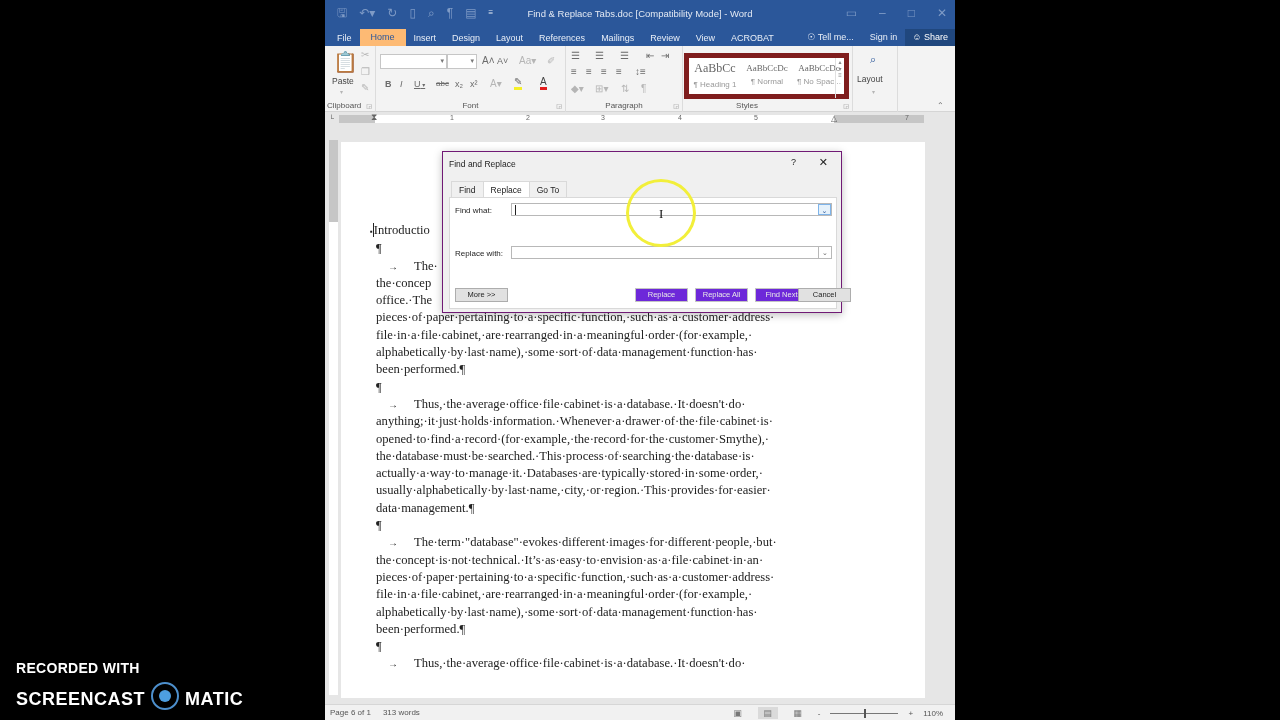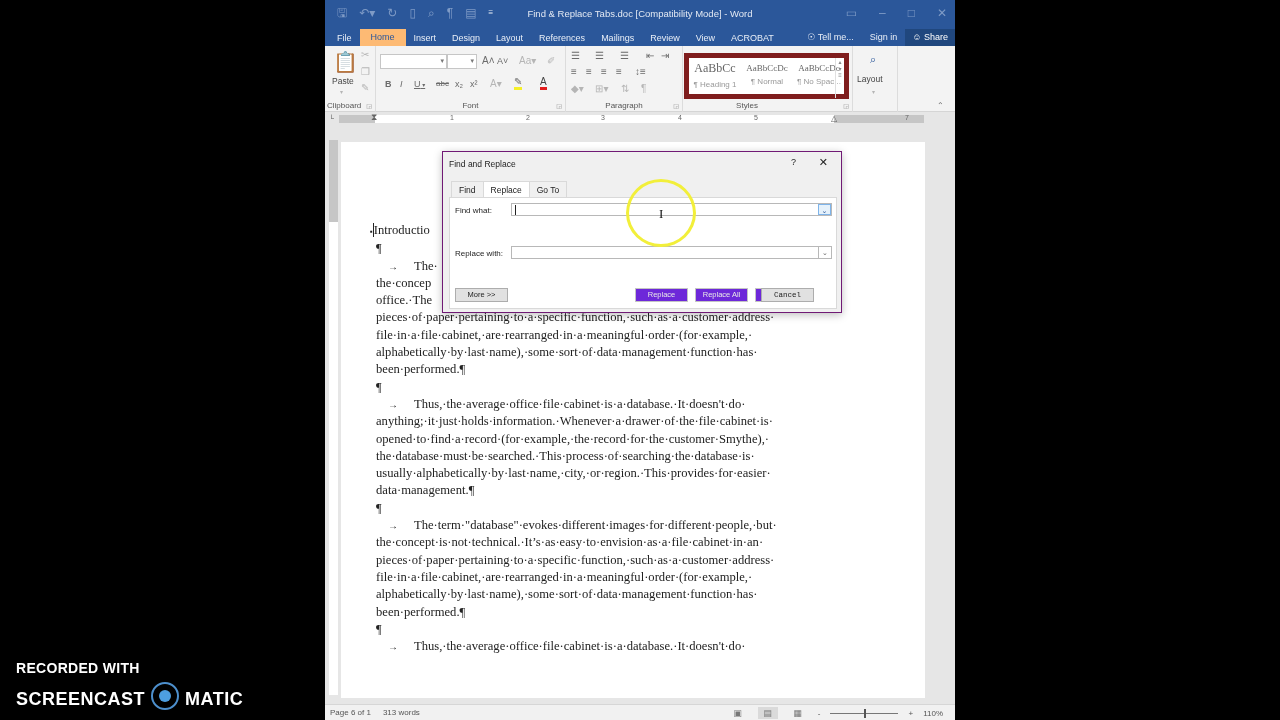--- a/index.html
+++ b/index.html
@@ -247,20 +247,21 @@
         <p><span>office.·The</span></p>
         <p><span>pieces·of·paper·pertaining·to·a·specific·function,·such·as·a·customer·address·</span></p>
         <p><span>file·in·a·file·cabinet,·are·rearranged·in·a·meaningful·order·(for·example,·</span></p>
         <p><span>alphabetically·by·last·name),·some·sort·of·data·management·function·has·</span></p>
         <p><span>been·performed.¶</span></p>
         <p><span>¶</span></p>
         <p><span class="tabarrow">→</span><span>Thus,·the·average·office·file·cabinet·is·a·database.·It·doesn't·do·</span></p>
         <p><span>anything;·it·just·holds·information.·Whenever·a·drawer·of·the·file·cabinet·is·</span></p>
         <p><span>opened·to·find·a·record·(for·example,·the·record·for·the·customer·Smythe),·</span></p>
         <p><span>the·database·must·be·searched.·This·process·of·searching·the·database·is·</span></p>
+        <p><span>actually·a·way·to·manage·it.·Databases·are·typically·stored·in·some·order,·</span></p>
         <p><span>usually·alphabetically·by·last·name,·city,·or·region.·This·provides·for·easier·</span></p>
         <p><span>data·management.¶</span></p>
         <p><span>¶</span></p>
         <p><span class="tabarrow">→</span><span>The·term·"database"·evokes·different·images·for·different·people,·but·</span></p>
         <p><span>the·concept·is·not·technical.·It’s·as·easy·to·envision·as·a·file·cabinet·in·an·</span></p>
         <p><span>pieces·of·paper·pertaining·to·a·specific·function,·such·as·a·customer·address·</span></p>
         <p><span>file·in·a·file·cabinet,·are·rearranged·in·a·meaningful·order·(for·example,·</span></p>
         <p><span>alphabetically·by·last·name),·some·sort·of·data·management·function·has·</span></p>
         <p><span>been·performed.¶</span></p>
         <p><span>¶</span></p>
@@ -288,21 +289,21 @@
       </div>
       <div class="dlg-label" style="top:51px;">Replace with:</div>
       <div class="dlg-input" style="top:48px;">
         <span></span>
         <div class="dd">⌄</div>
       </div>
       <div class="dlg-btn" style="left:5px;">More &gt;&gt;</div>
       <div class="dlg-btn disabled" style="left:149px;">Replace</div>
       <div class="dlg-btn disabled" style="left:209px;">Replace All</div>
       <div class="dlg-btn disabled" style="left:269px;">Find Next</div>
-      <div class="dlg-btn" style="left:311px;font-family:Liberation Mono, monospace;">Cancel</div>
+      <div class="dlg-btn" style="left:348px;">Cancel</div>
     </div>
   </div>
 
   <div class="statusbar">
     <div class="left">
       <span>Page 6 of 1</span>
       <span>313 words</span>
     </div>
     <div class="right">
       <div class="view-btn">▣</div>

